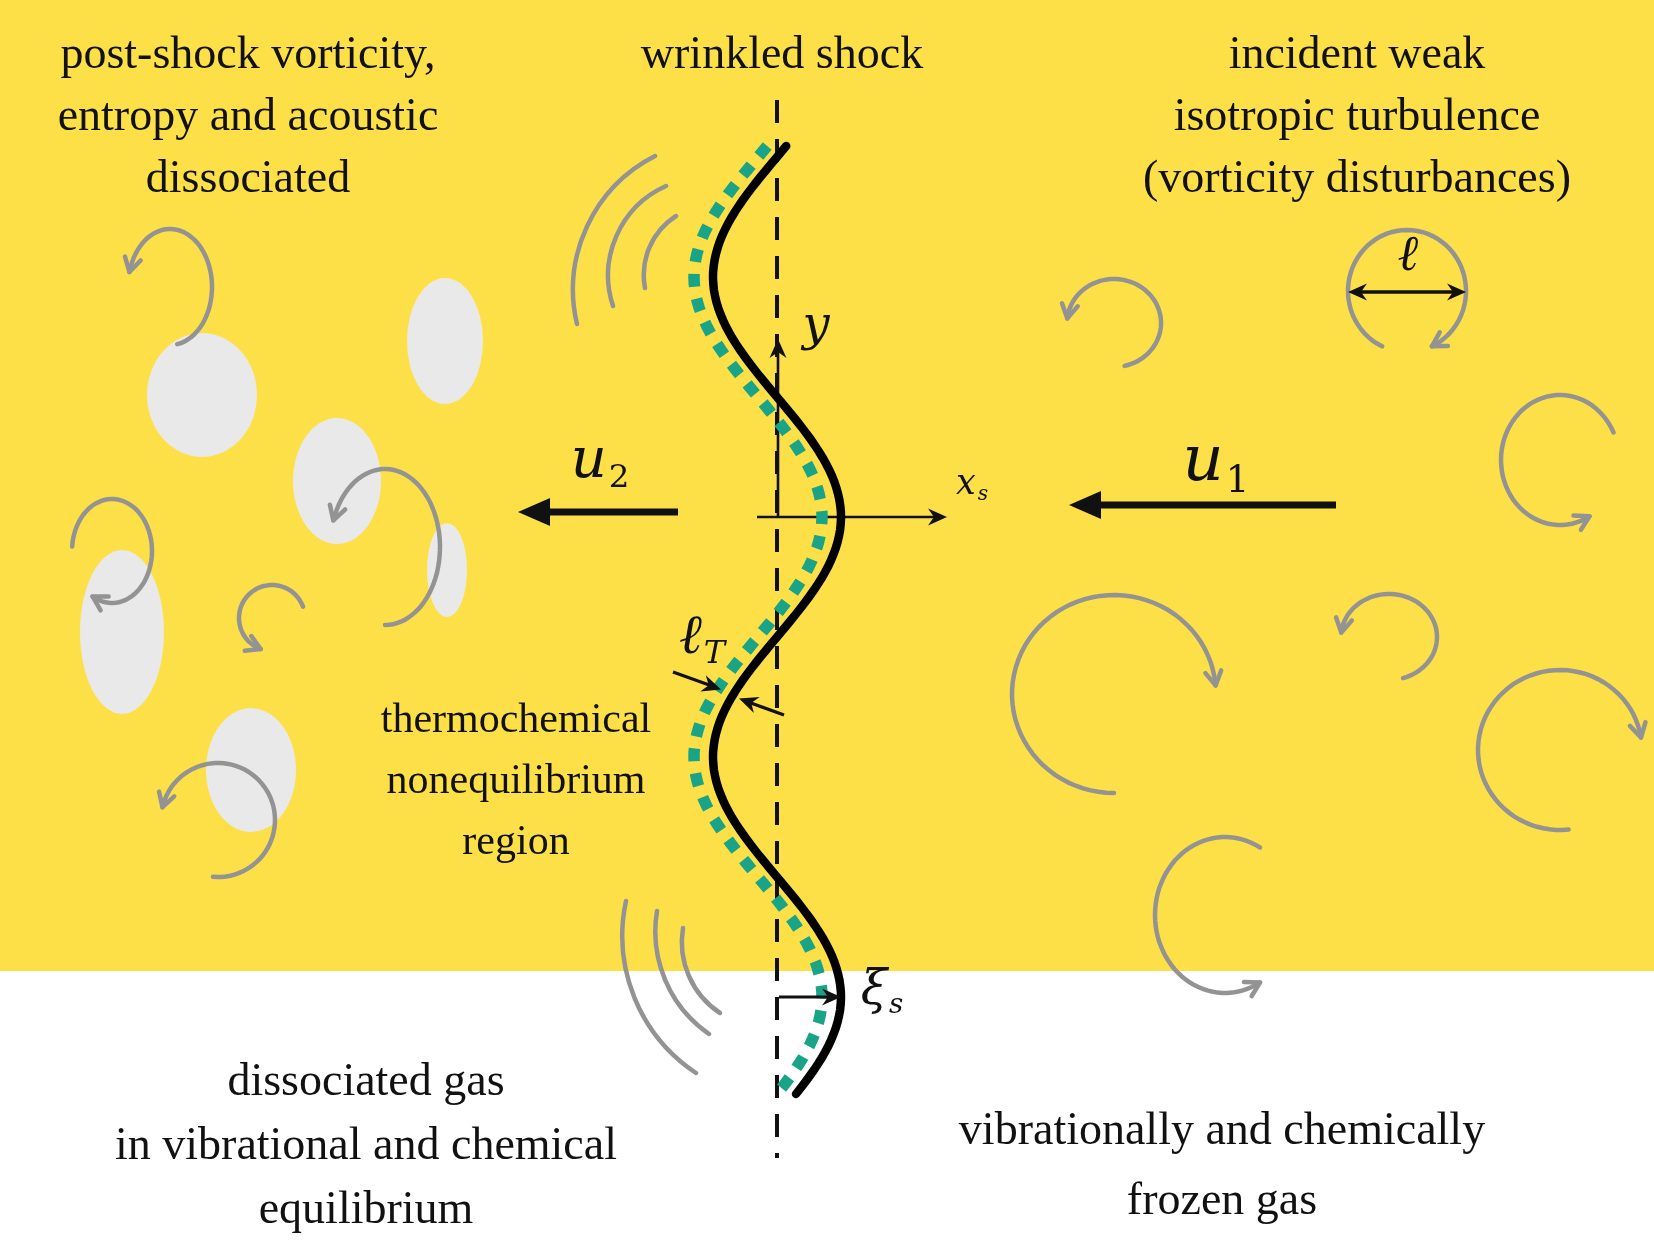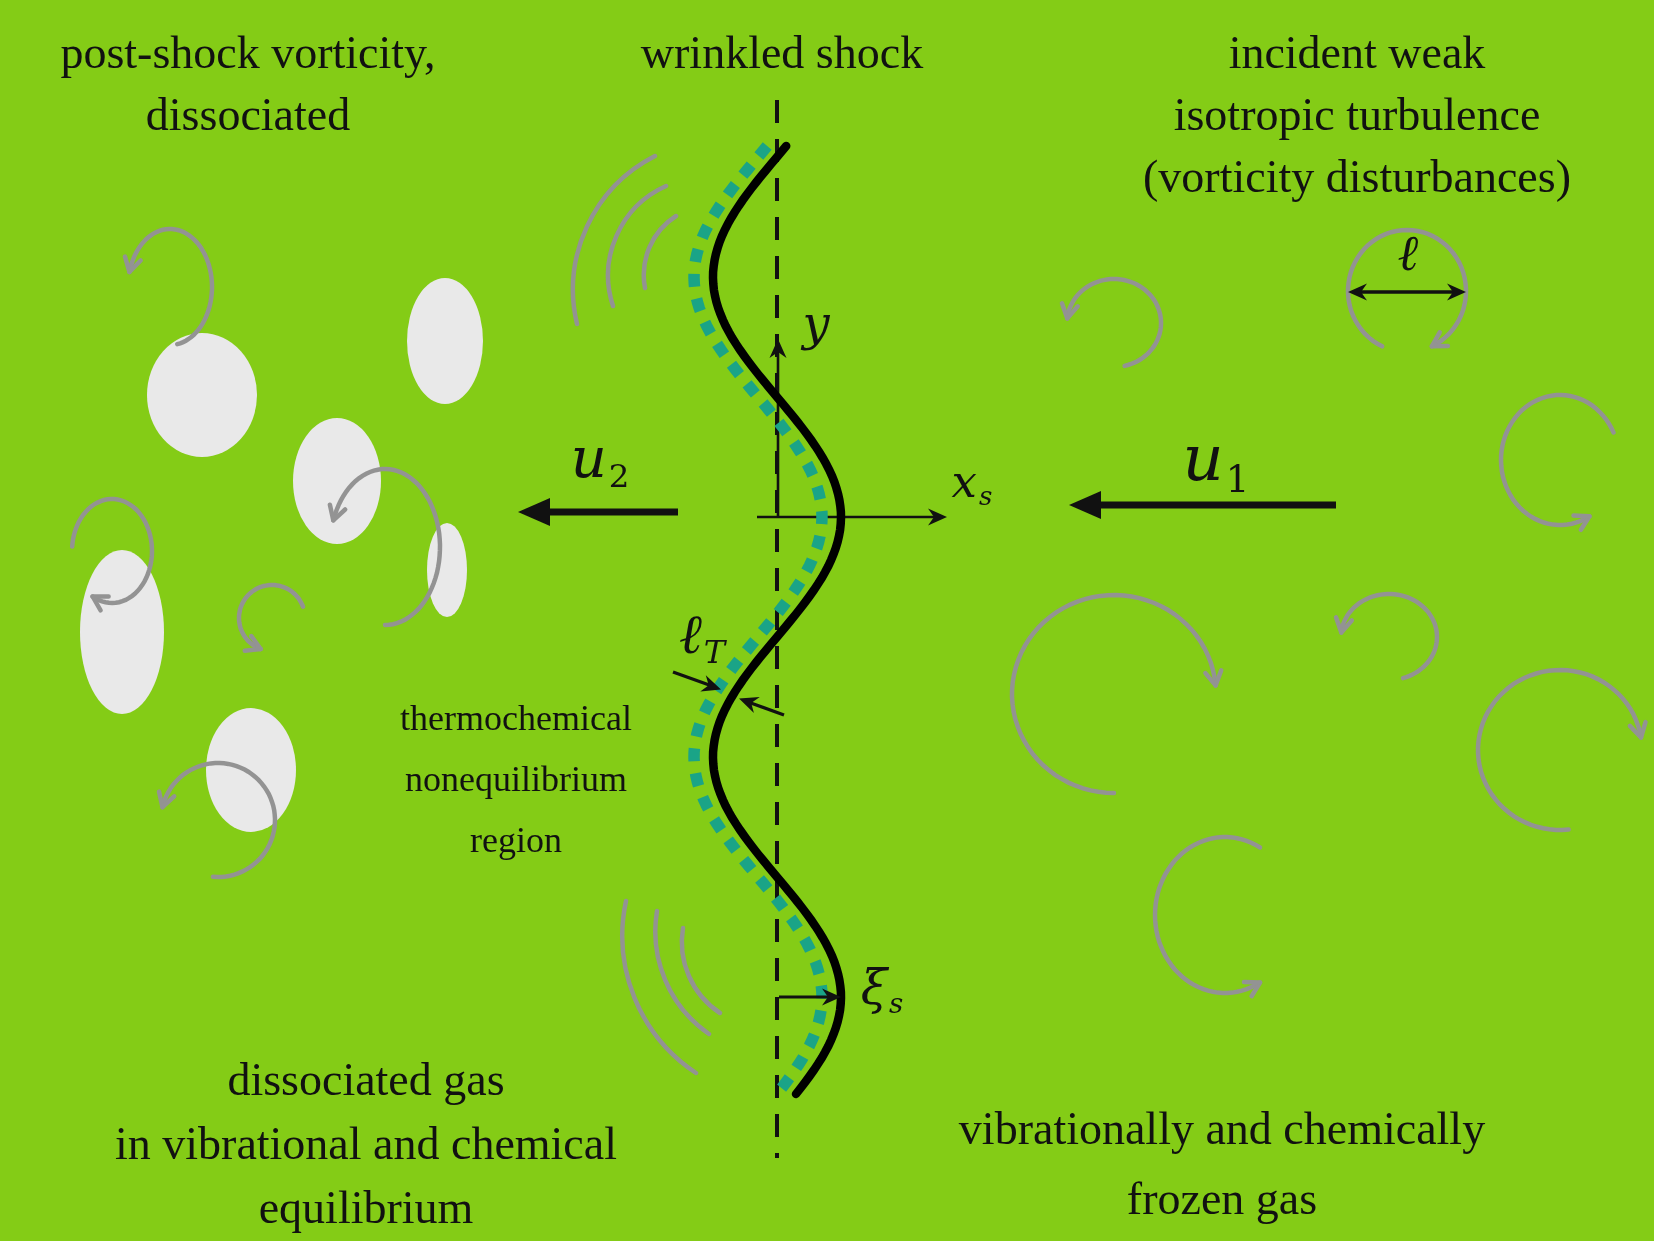--- a/index.html
+++ b/index.html
@@ -1,24 +1,24 @@
 <!DOCTYPE html>
 <html style="--ink: #111111;"><head>
 <meta charset="utf-8">
 <style>
   html,body{margin:0;padding:0;background:#ffffff;}
   body{width:1654px;height:1241px;overflow:hidden;
        font-family:"Liberation Serif","DejaVu Serif",serif;}
-  .fig{position:relative;width:1654px;height:1241px;background:#84cc16;}
+  .fig{position:relative;width:1654px;height:971px;background:#fde047;}
   svg{position:absolute;left:0;top:0;}
   .tblock{position:absolute;transform:translateX(-50%);text-align:center;
           color:var(--ink);white-space:nowrap;}
   .tline{display:block;}
   .t46{font-size:46px;line-height:62px;}
-  .t44{font-size:36px;line-height:61px;text-align:center;}
+  .t44{font-size:42px;line-height:61px;text-align:center;}
   .mlabel{position:absolute;transform:translate(-50%,-55%);
           font-family:"DejaVu Serif","Liberation Serif",serif;
           color:var(--ink);white-space:nowrap;}
   .mi{font-style:italic;}
   .msub{font-size:.58em;vertical-align:-0.32em;margin-left:2px;font-style:normal;}
   .msub.it{font-style:italic;}
 </style>
 </head>
 <body>
 
@@ -78,20 +78,21 @@
       <line x1="673" y1="672" x2="712" y2="686" stroke="#111111" stroke-width="3.2"></line>
       <path d="M721 689.5 L700.3 691.4 L708.7 685.3 L705.8 675.3 Z" fill="#111111"></path>
       <line x1="784" y1="715" x2="748" y2="702" stroke="#111111" stroke-width="3.2"></line>
       <path d="M739 698.5 L759.8 697.0 L751.2 702.9 L753.9 713.0 Z" fill="#111111"></path>
       <line x1="779" y1="997" x2="831" y2="997" stroke="#111111" stroke-width="3.2"></line>
       <path d="M841 997 L822.0 1005.5 L828.0 997.0 L822.0 988.5 Z" fill="#111111"></path>
     </svg>
 
   <div class="tblock t46" style="left:248px;top:22px">
     <span class="tline">post-shock vorticity,</span>
+    <span class="tline">entropy and acoustic</span>
     <span class="tline">dissociated</span>
   </div>
 
   <div class="tblock t46" style="left:1357px;top:22px">
     <span class="tline">incident weak</span>
     <span class="tline">isotropic turbulence</span>
     <span class="tline">(vorticity disturbances)</span>
   </div>
 
   <div class="tblock t46" style="left:782px;top:22px">
@@ -114,21 +115,21 @@
     <span class="tline">vibrationally and chemically</span>
     <span class="tline">frozen gas</span>
   </div>
 
   <div class="mlabel" style="left:600px;top:464px;font-size:56px">
     <span class="mi">u</span><span class="msub">2</span>
   </div>
   <div class="mlabel" style="left:1216px;top:465px;font-size:64px">
     <span class="mi">u</span><span class="msub">1</span>
   </div>
-  <div class="mlabel" style="left:972px;top:486px;font-size:45px">
+  <div class="mlabel" style="left:972px;top:486px;font-size:35px">
     <span class="mi">x</span><span class="msub it">s</span>
   </div>
   <div class="mlabel" style="left:816px;top:326px;font-size:48px">
     <span class="mi">y</span>
   </div>
   <div class="mlabel" style="left:1408px;top:256px;font-size:50px">
     <span class="mi">ℓ</span>
   </div>
   <div class="mlabel" style="left:702px;top:640px;font-size:55px">
     <span class="mi">ℓ</span><span class="msub it">T</span>

